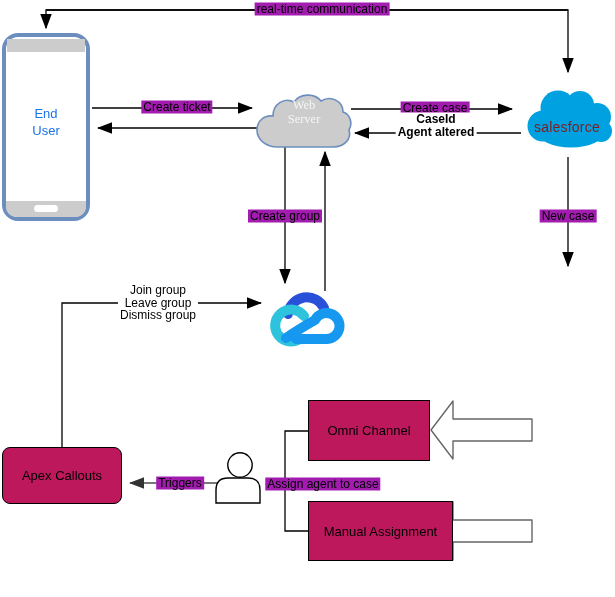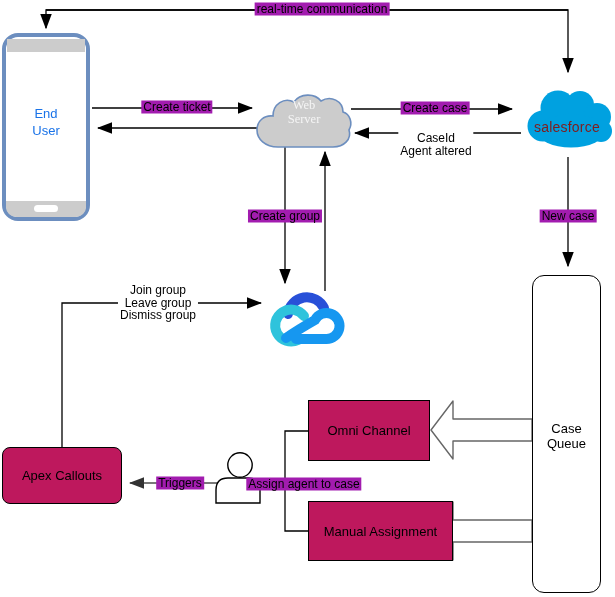--- a/index.html
+++ b/index.html
@@ -111,32 +111,31 @@
       <div class="phone-home"></div>
     </div>
   </div>
 
   <div class="cloud-label" style="left:304px; top:112px;font-family:Liberation Serif, serif;">Web Server</div>
   <div class="sf-label" style="left:567px; top:127px;">salesforce</div>
 
   <div class="node-box rounded" style="left:2px; top:447px; width:120px; height:57px;">Apex Callouts</div>
   <div class="node-box" style="left:308px; top:400px; width:122px; height:61px;">Omni Channel</div>
   <div class="node-box" style="left:308px; top:501px; width:145px; height:60px;">Manual Assignment</div>
-  <div class="case-queue">Case Queue</div>
 
   <div class="lbl" style="left:322px; top:9px;">real-time communication</div>
   <div class="lbl" style="left:177px; top:107px;">Create ticket</div>
   <div class="lbl" style="left:435px; top:108px;">Create case</div>
-  <div class="lbl-block" style="left:436px; top:144px;">
+  <div class="lbl-block" style="left:436px; top:125px;font-weight:bold;">
     <div>CaseId</div>
     <div>Agent altered</div>
   </div>
   <div class="lbl" style="left:568px; top:216px;">New case</div>
   <div class="lbl" style="left:285px; top:216px;text-align:right;">Create group</div>
   <div class="lbl-block" style="left:158px; top:303px;">
     <div>Join group</div>
     <div>Leave group</div>
     <div>Dismiss group</div>
   </div>
   <div class="lbl" style="left:180px; top:483px;">Triggers</div>
-  <div class="lbl" style="left:304px; top:484px;">Assign agent to case</div>
+  <div class="lbl" style="left:323px; top:484px;">Assign agent to case</div>
 
 </div>
 
 </body></html>

